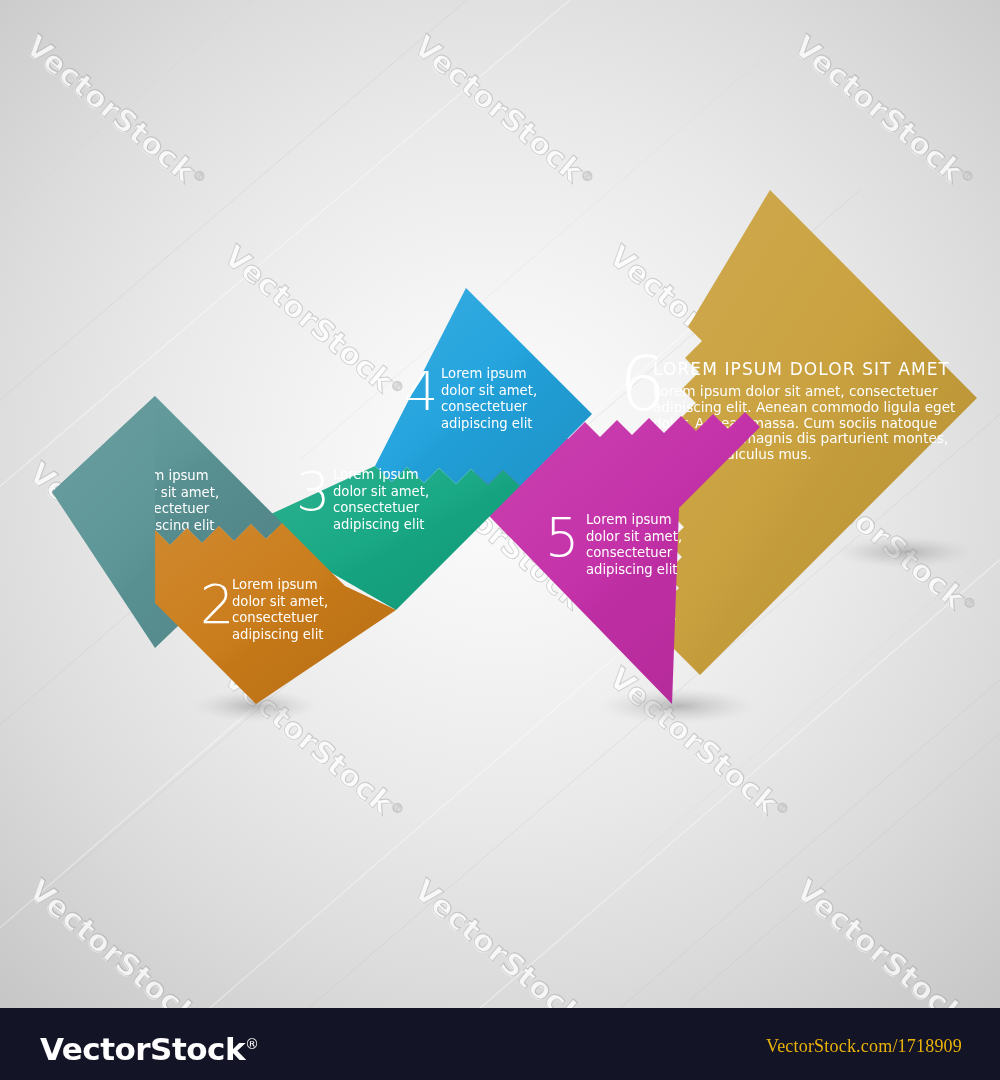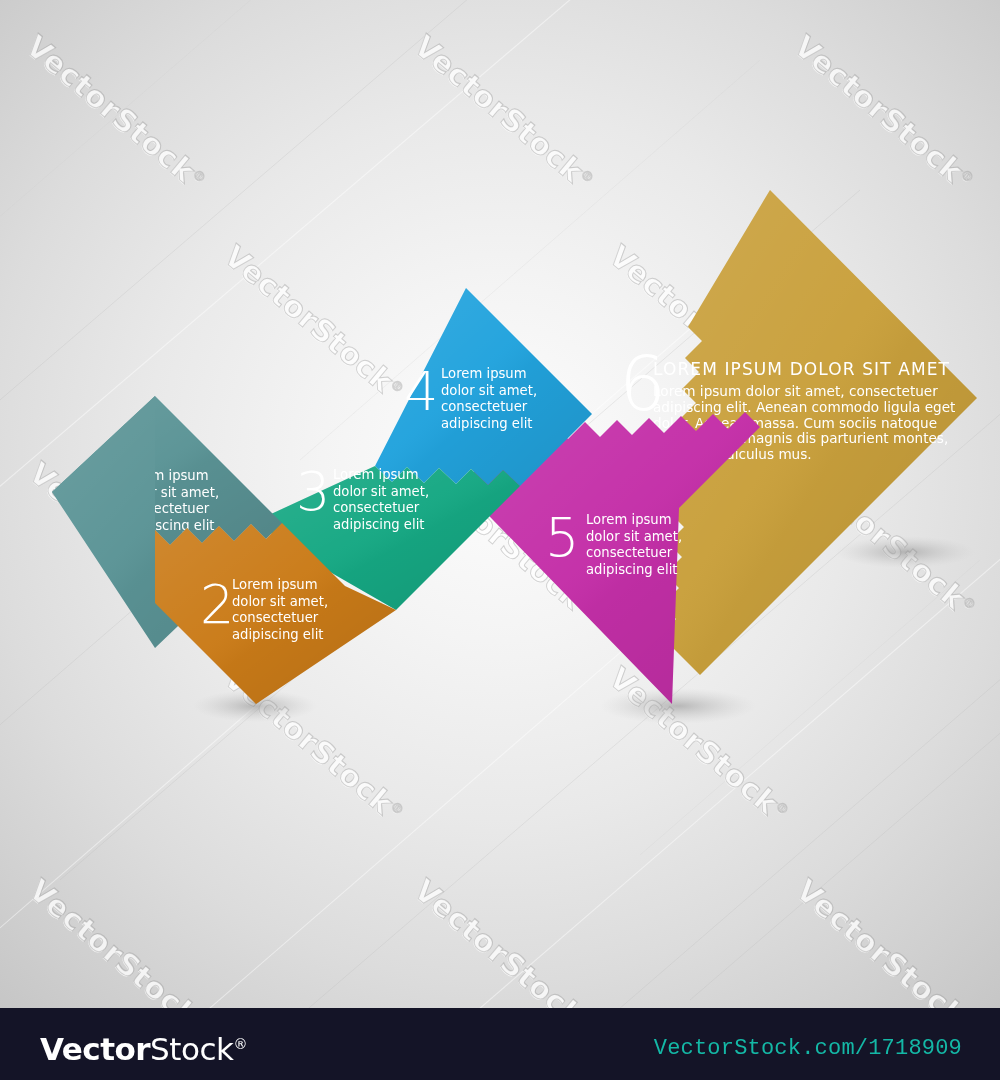--- a/index.html
+++ b/index.html
@@ -63,26 +63,26 @@
     background:#141427;
   }
   .logo{
     position:absolute;left:40px;top:20px;
     color:#fff;font-size:31px;line-height:32px;
     font-family:"DejaVu Sans", sans-serif;
     letter-spacing:-.5px;
     white-space:nowrap;
   }
   .logo .light{font-weight:700;}
-  .logo .bold{font-weight:400;}
+  .logo .bold{font-weight:700;}
   .logo .reg{font-size:14px;vertical-align:super;font-weight:400;}
   .url{
     position:absolute;right:38px;top:28px;
-    color:#14b8a6;font-size:22px;
-    font-family:Liberation Mono, monospace;
+    color:#eab308;font-size:18px;
+    font-family:Liberation Serif, serif;
     letter-spacing:.2px;
     white-space:nowrap;
   }
 </style>
 </head>
 <body>
 
 <div id="stage">
 
   <div class="bg"></div>

